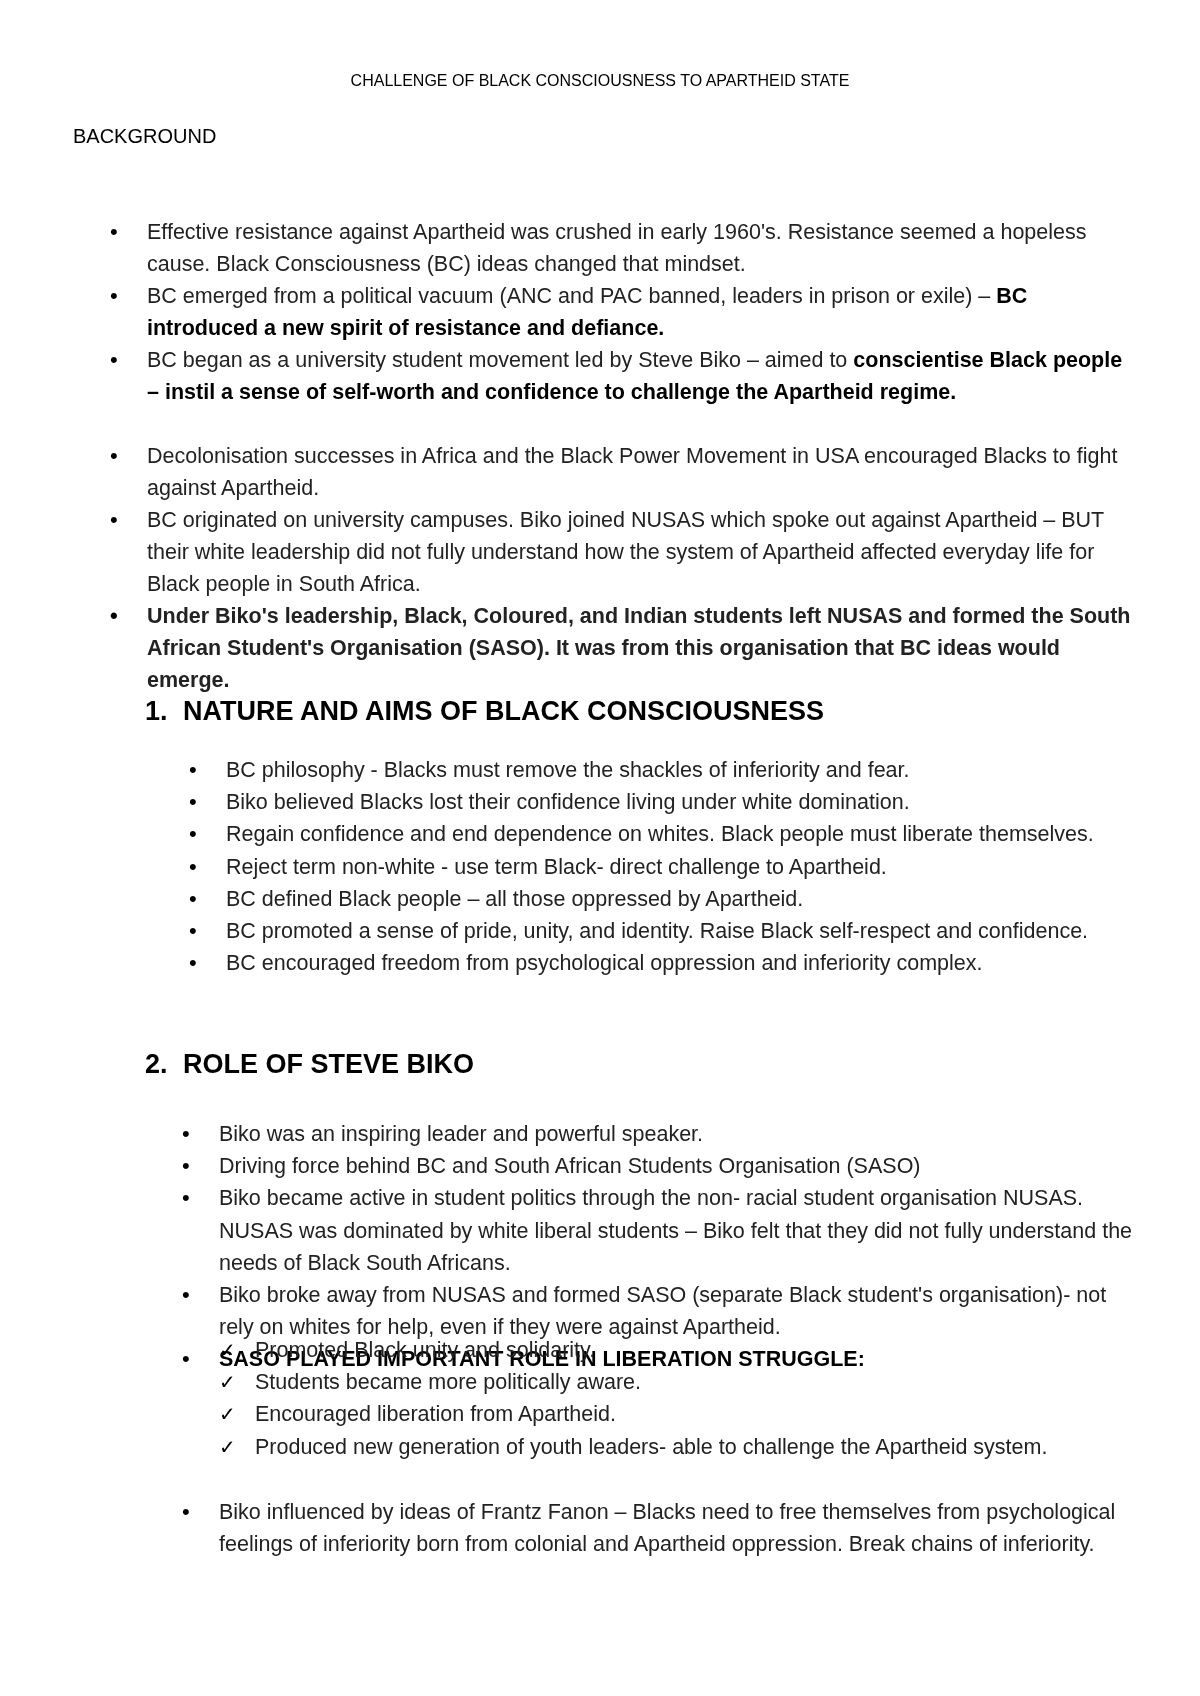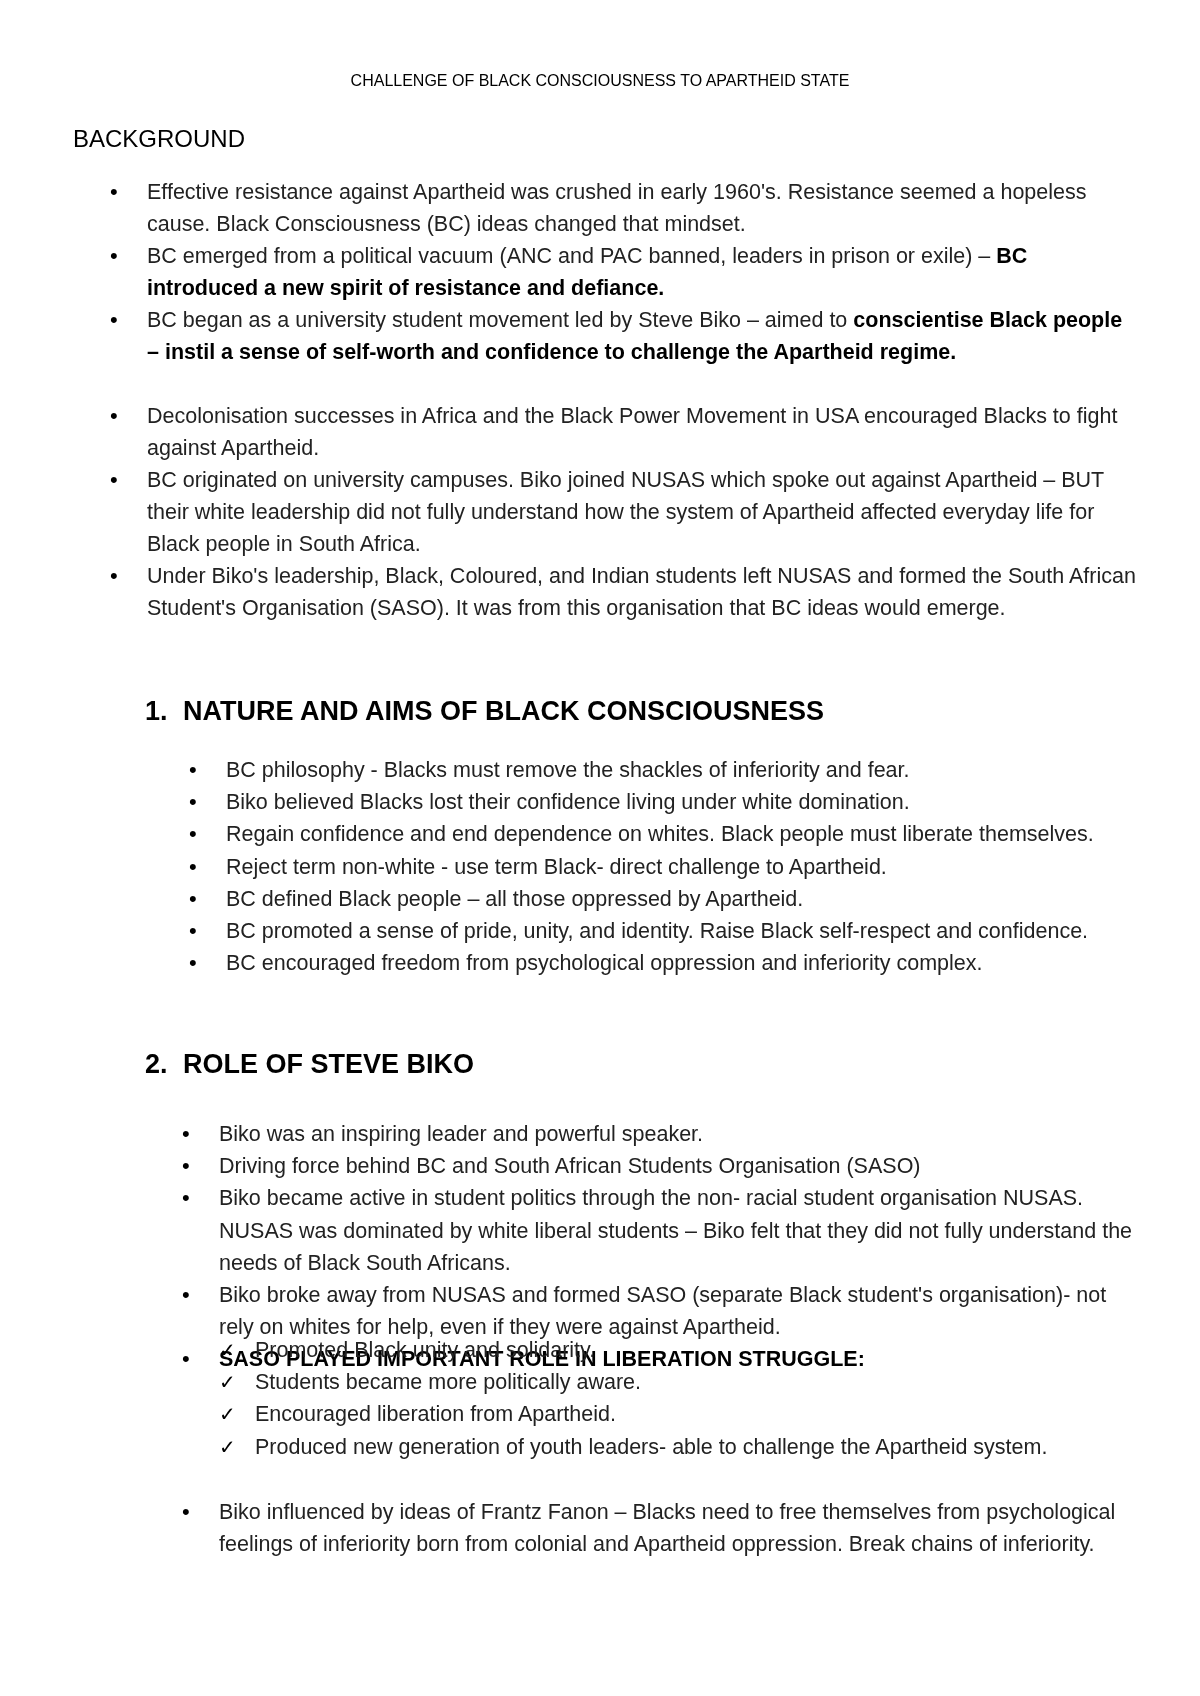--- a/index.html
+++ b/index.html
@@ -1,56 +1,56 @@
 <!DOCTYPE html>
 <html><head>
 <meta charset="utf-8">
 <style>
   html, body { margin: 0; padding: 0; background: #ffffff; }
   body { width: 1200px; height: 1696px; overflow: hidden; position: relative;
          font-family: "Liberation Sans", sans-serif; color: #111; }
   .page { position: absolute; left: 0; top: 0; width: 1200px; height: 1696px; }
   .title { position: absolute; top: 72px; left: 0; width: 1200px; text-align: center;
            font-size: 16px; font-weight: normal; letter-spacing: 0; color:#000; }
-  .h-bg { position: absolute; top: 125px; left: 73px; font-size: 24px; color:#000; }
+  .h-bg { position: absolute; top: 125px; left: 73px; font-size: 20px; color:#000; }
   .list { position: absolute; margin: 0; padding: 0; list-style: none; }
   .list li { position: relative; font-size: 21.5px; line-height: 32.2px; color: #222; }
   .bul::before { content: "\2022"; position: absolute; left: -37px; top: 0; font-size: 22px; color:#000; }
   .bul2::before { content: "\2022"; position: absolute; left: -37px; top: 0; font-size: 22px; color:#000; }
   .chk { position: absolute; left: -36px; top: 0; font-size: 20px; color:#000; }
   b, .b { font-weight: bold; color:#000; }
   .sec { position: absolute; font-size: 27px; font-weight: bold; color:#000; }
   .sec .num { display: inline-block; width: 38px; }
 </style>
 </head>
 <body>
 
 <div class="page">
 
   <div class="title">CHALLENGE OF BLACK CONSCIOUSNESS TO APARTHEID STATE</div>
 
   <div class="h-bg">BACKGROUND</div>
 
   <ul class="list" style="top:176px; left:147px; width:990px;">
-    <li class="bul" style="height:64px;">
+    <li class="bul" style="height:64px;margin-top:40px;">
       <span>Effective resistance against Apartheid was crushed in early 1960's. Resistance seemed a hopeless cause. Black Consciousness (BC) ideas changed that mindset.</span>
     </li>
     <li class="bul" style="height:64px;">
       <span>BC emerged from a political vacuum (ANC and PAC banned, leaders in prison or exile) – </span><b>BC introduced a new spirit of resistance and defiance.</b>
     </li>
     <li class="bul" style="height:96px;">
       <span>BC began as a university student movement led by Steve Biko – aimed to </span><b>conscientise Black people – instil a sense of self-worth and confidence to challenge the Apartheid regime.</b>
     </li>
     <li class="bul" style="height:64px;">
       <span>Decolonisation successes in Africa and the Black Power Movement in USA encouraged Blacks to fight against Apartheid.</span>
     </li>
     <li class="bul" style="height:96px;">
       <span>BC originated on university campuses. Biko joined NUSAS which spoke out against Apartheid – BUT their white leadership did not fully understand how the system of Apartheid affected everyday life for Black people in South Africa.</span>
     </li>
-    <li class="bul" style="height:96px;">
+    <li class="bul" style="height:96px;font-weight:bold;">
       <span>Under Biko's leadership, Black, Coloured, and Indian students left NUSAS and formed the South African Student's Organisation (SASO). It was from this organisation that BC ideas would emerge.</span>
     </li>
   </ul>
 
   <div class="sec" style="top:696px; left:145px;">
     <span class="num">1.</span><span>NATURE AND AIMS OF BLACK CONSCIOUSNESS</span>
   </div>
   <ul class="list" style="top:726px; left:226px; width:880px;margin-top:28px;">
     <li class="bul2"><span>BC philosophy - Blacks must remove the shackles of inferiority and fear.</span></li>
     <li class="bul2"><span>Biko believed Blacks lost their confidence living under white domination.</span></li>

